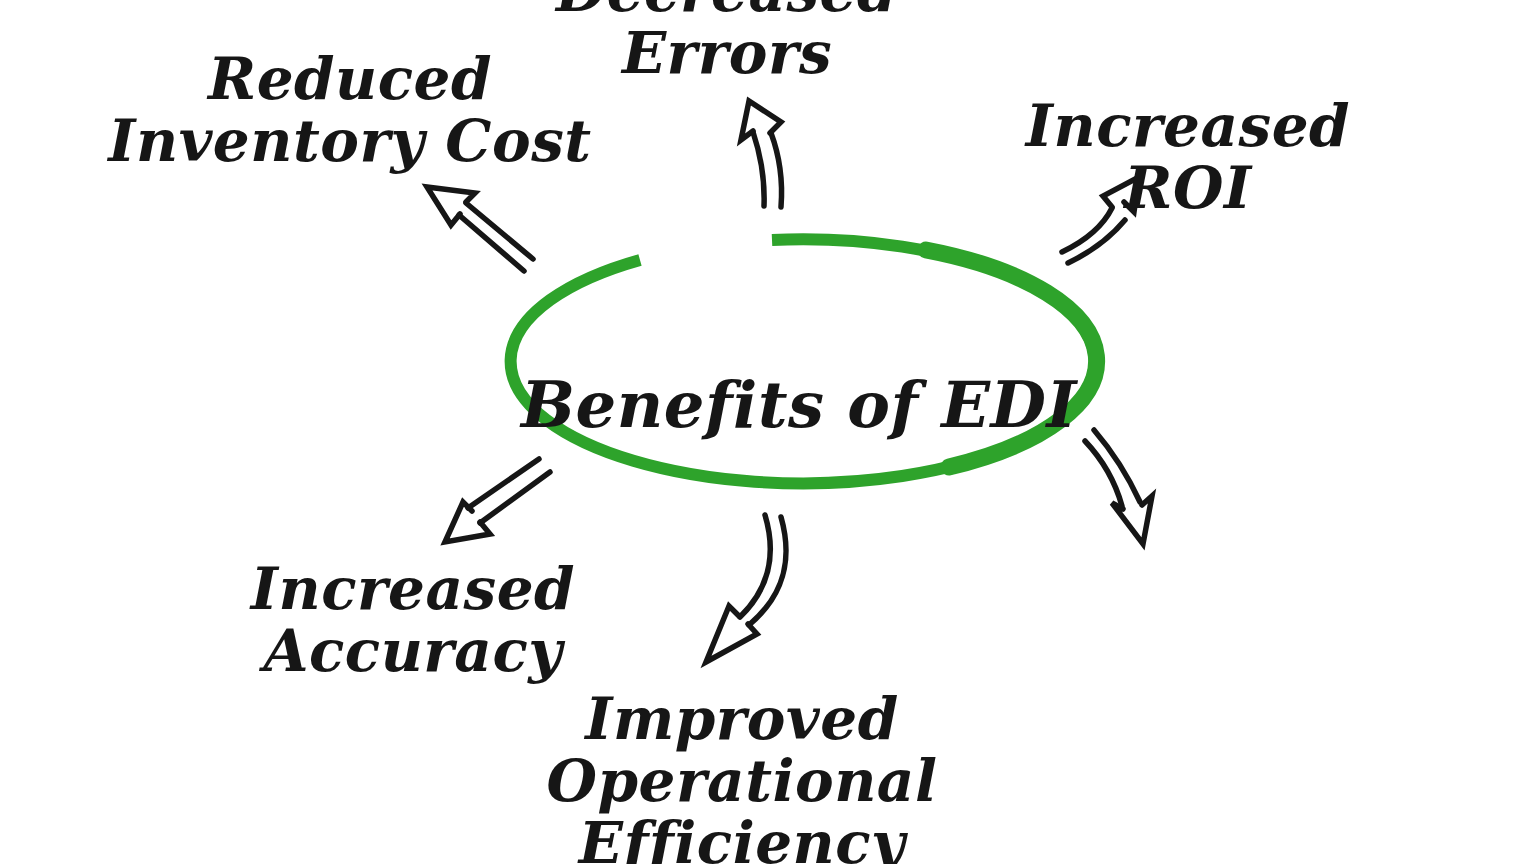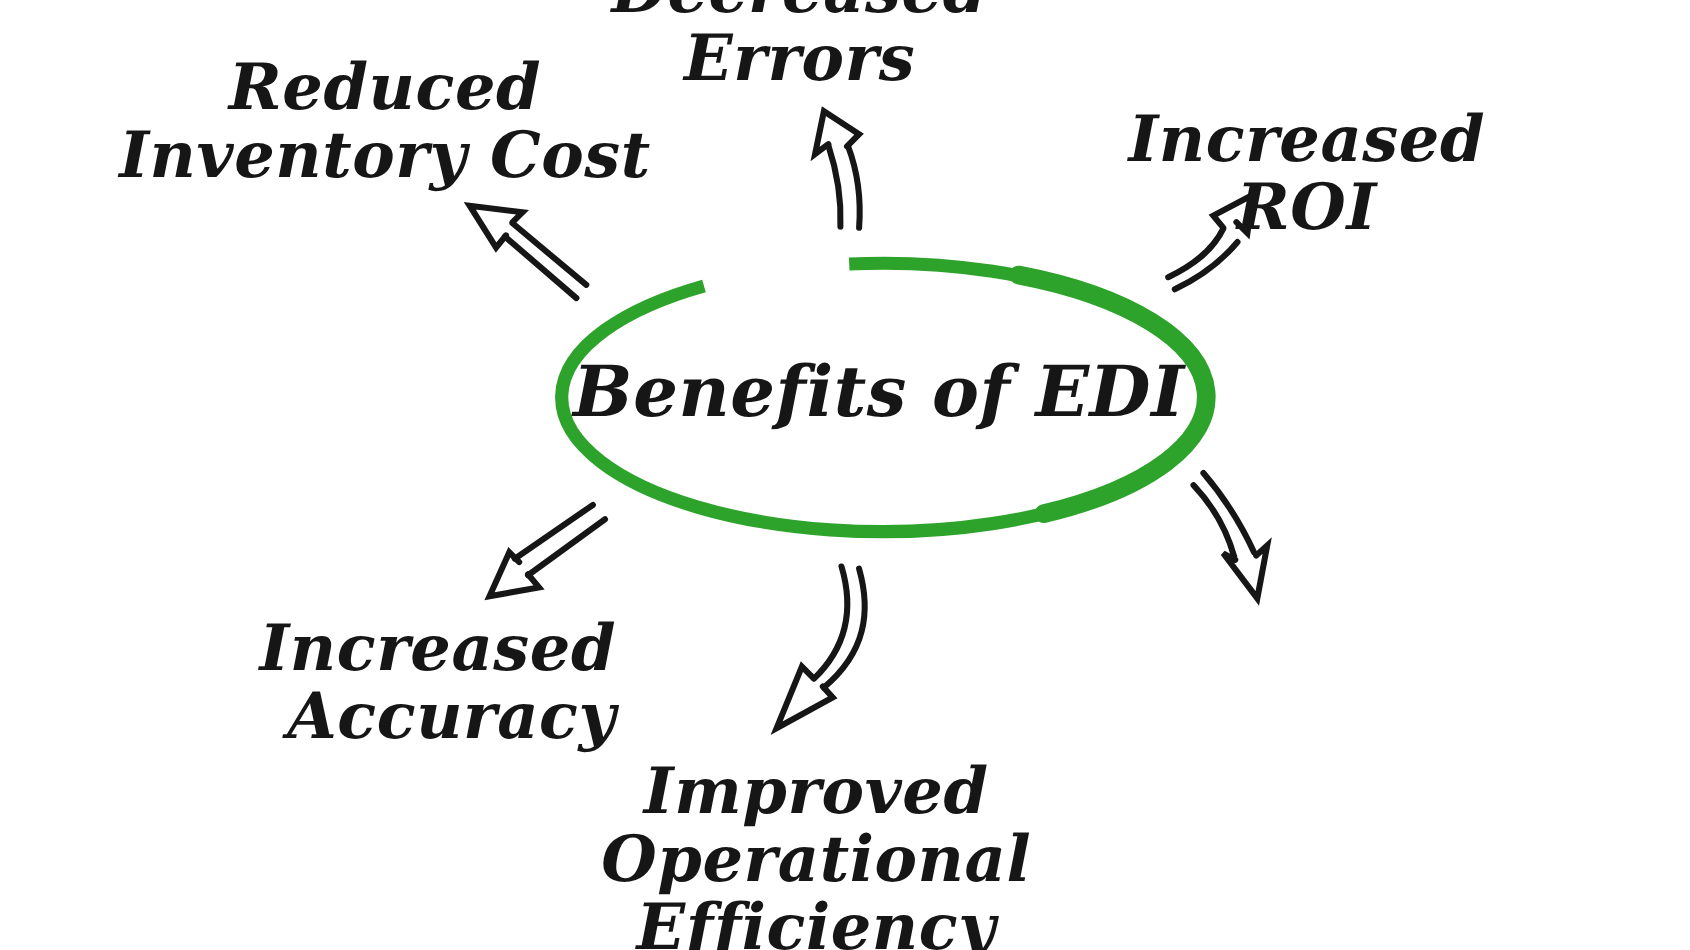--- a/index.html
+++ b/index.html
@@ -46,26 +46,27 @@
     color: #161616;
     font-style: italic;
     font-weight: bold;
     font-size: 58px;
     line-height: 62px;
     letter-spacing: 0.5px;
   }
   .center-label {
     font-size: 64px;
     line-height: 70px;
+    margin-top: 48px;
   }
   .label-top          { left: 727px;  top: -40px; }
   .label-top-left     { left: 350px;  top: 48px;  }
   .label-top-right    { left: 1188px; top: 95px;  }
   .label-center       { left: 799px;  top: 322px; }
-  .label-bottom-left  { left: 398px;  top: 558px; text-align: right; }
+  .label-bottom-left  { left: 413px;  top: 558px; }
   .label-bottom-right { left: 1172px; top: 543px; }
   .label-bottom       { left: 742px;  top: 688px; }
 </style>
 </head>
 <body>
 
 <div class="canvas">
 
   <svg class="graphics" viewBox="0 0 1536 864">
 

